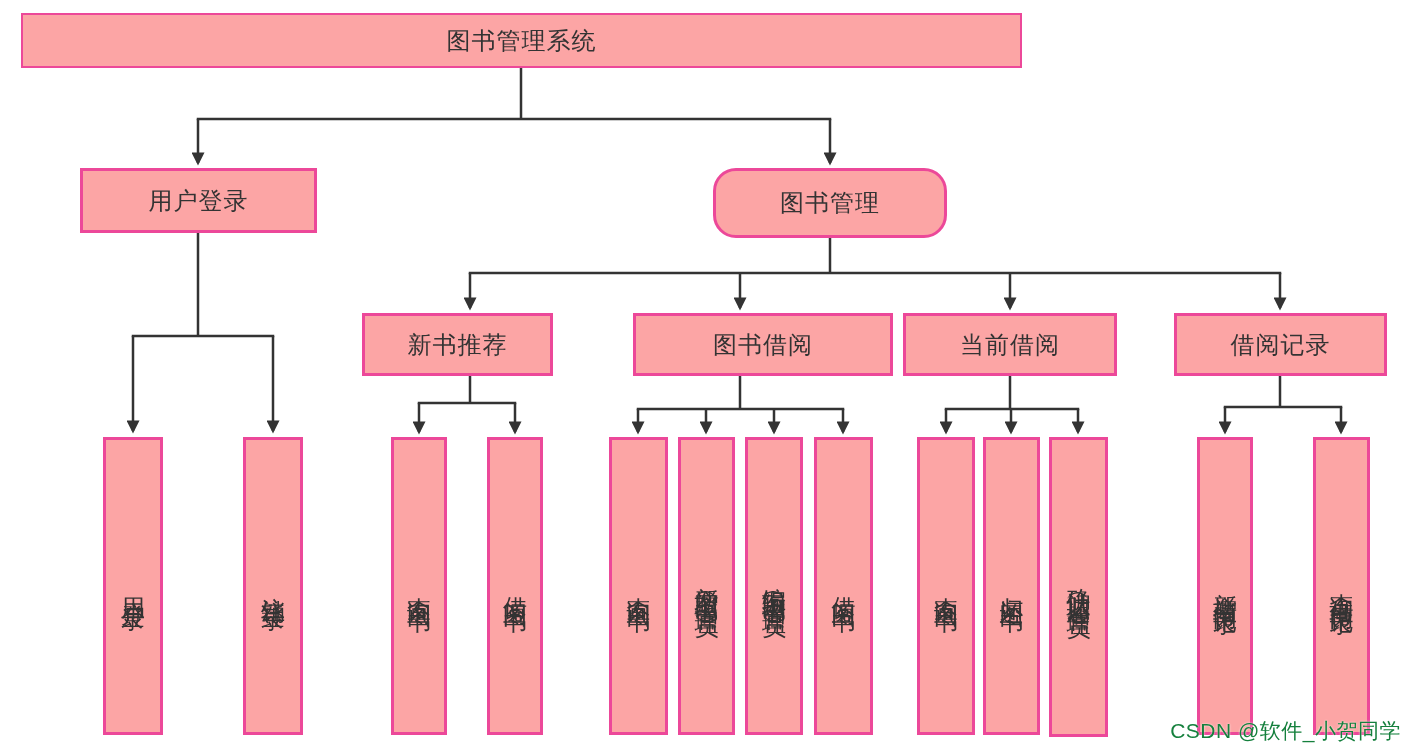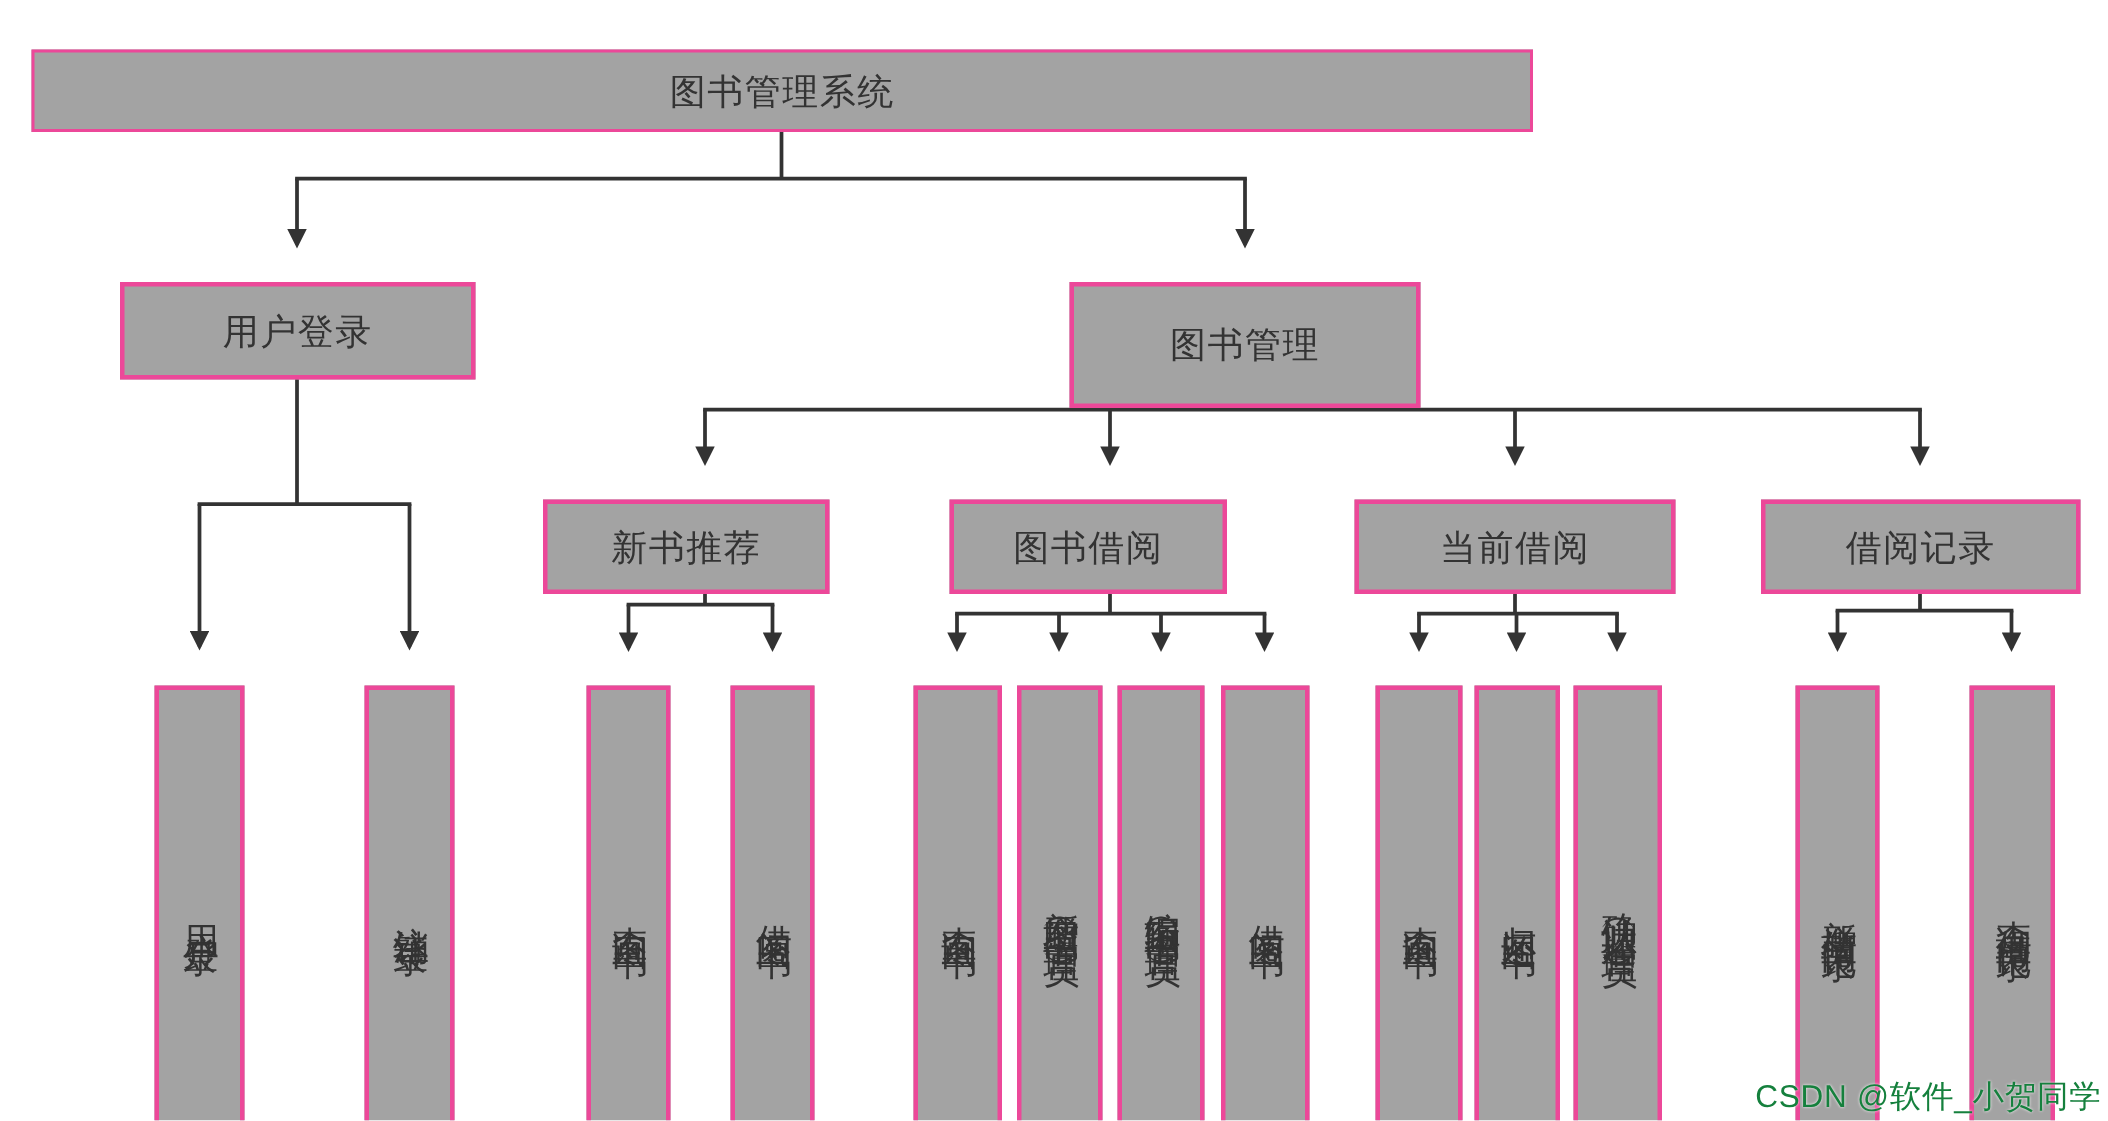--- a/index.html
+++ b/index.html
@@ -7,26 +7,25 @@
     position:relative;
     width:1405px; height:747px;
     background:#ffffff;
     overflow:hidden;
     font-family:"Liberation Sans","DejaVu Sans",sans-serif;
   }
   #wires { position:absolute; left:0; top:0; z-index:1; }
   .box {
     position:absolute;
     box-sizing:border-box;
-    background:#a3a3a3;
+    background:#fca5a5;
     border:3px solid #ec4899;
     display:flex; align-items:center; justify-content:center;
     color:#333333;
     z-index:2;
-    margin-top:20px;
   }
   .box.root { border-width:2px; }
   .h-label {
     font-size:24px;
     letter-spacing:1px;
     color:#333333;
     white-space:nowrap;
   }
   .v-label {
     writing-mode:vertical-rl;
@@ -103,28 +102,28 @@
     </g>
   </svg>
 
   <div class="box root" style="left:21px; top:13px; width:1001px; height:55px;">
     <span class="h-label">图书管理系统</span>
   </div>
 
   <div class="box" style="left:80px; top:168px; width:237px; height:65px;">
     <span class="h-label">用户登录</span>
   </div>
-  <div class="box" style="left:713px; top:168px; width:234px; height:84px;">
+  <div class="box" style="left:713px; top:168px; width:234px; height:70px;border-radius:23px;">
     <span class="h-label">图书管理</span>
   </div>
 
   <div class="box" style="left:362px; top:313px; width:191px; height:63px;">
     <span class="h-label">新书推荐</span>
   </div>
-  <div class="box" style="left:633px; top:313px; width:185px; height:63px;">
+  <div class="box" style="left:633px; top:313px; width:260px; height:63px;">
     <span class="h-label">图书借阅</span>
   </div>
   <div class="box" style="left:903px; top:313px; width:214px; height:63px;">
     <span class="h-label">当前借阅</span>
   </div>
   <div class="box" style="left:1174px; top:313px; width:213px; height:63px;">
     <span class="h-label">借阅记录</span>
   </div>
 
   <div class="box" style="left:103px; top:437px; width:60px; height:298px;">

